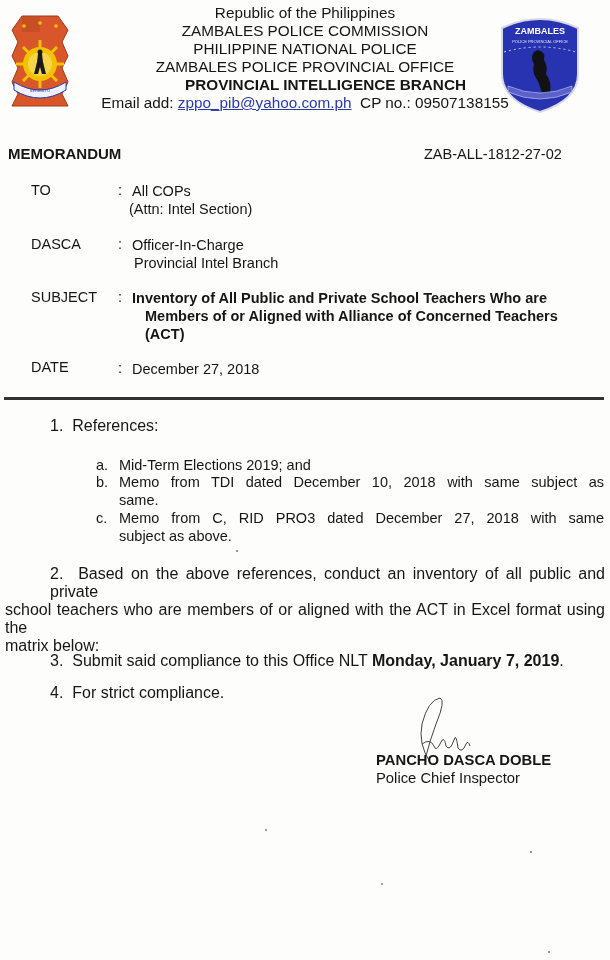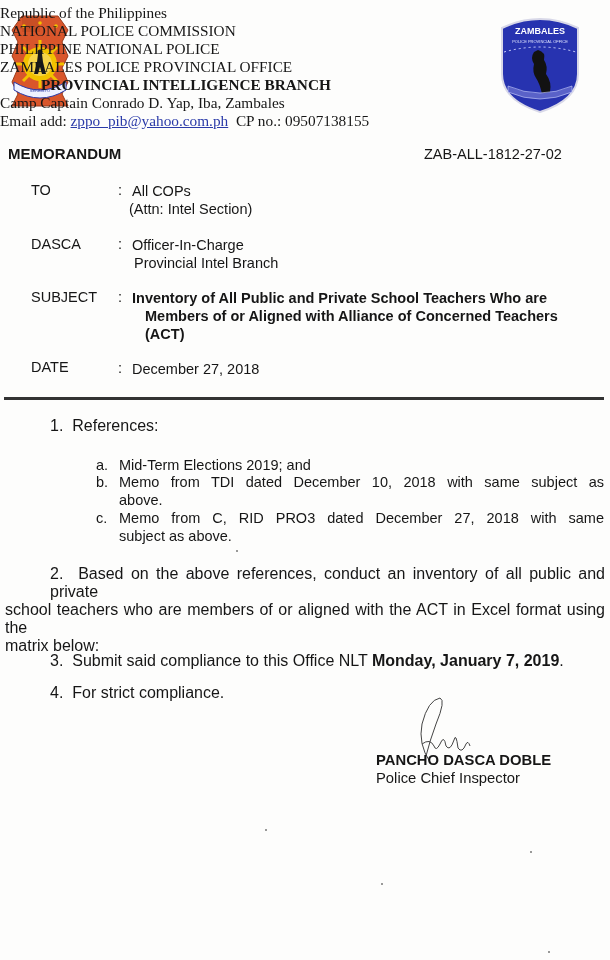--- a/index.html
+++ b/index.html
@@ -8,21 +8,21 @@
       background: #fdfdfc;
       font-family: "Liberation Sans", sans-serif;
       color: #161616;
       position: relative;
     }
     .letterhead {
       position: absolute; left: 0; top: 0; width: 610px; height: 130px;
     }
     .lh-lines {
       position: absolute; left: 0; width: 610px; top: 4px;
-      text-align: left; font-size: 15.3px; line-height: 18px; font-family: Liberation Serif, serif;
+      text-align: center; font-size: 15.3px; line-height: 18px;
     }
     .lh-lines div { white-space: nowrap; }
     .lh-lines .bold { font-weight: bold; margin-left: 41px; }
     .lh-lines .email-link { color: #2a3aa8; text-decoration: underline; }
     .logo-left { position: absolute; left: 8px; top: 12px; width: 64px; height: 100px; }
     .logo-right { position: absolute; left: 498px; top: 14px; width: 84px; height: 100px; }
 
     .memo-title { position: absolute; left: 8px; top: 145px; font-weight: bold; font-size: 15px; }
     .memo-ref { position: absolute; left: 424px; top: 146px; font-size: 14.5px; }
 
@@ -63,25 +63,24 @@
     <circle cx="32" cy="40" r="2.5" fill="#1a1a1a"></circle>
     <path d="M6,70 Q32,86 58,70 L58,78 Q32,94 6,78 Z" fill="#eef1ff" stroke="#2a3aa8" stroke-width="1"></path>
     <text x="32" y="80" font-size="4" text-anchor="middle" fill="#2a3aa8" font-family="Liberation Sans, sans-serif">SERBISYO</text>
     <circle cx="16" cy="14" r="1.8" fill="#f2c200"></circle>
       <circle cx="48" cy="14" r="1.8" fill="#f2c200"></circle>
       <circle cx="32" cy="11" r="1.8" fill="#f2c200"></circle>
   </svg>
 
   <div class="lh-lines">
     <div>Republic of the Philippines</div>
-    <div>NATIONAL POLICE COMMISSION</div>
+    <div>ZAMBALES POLICE COMMISSION</div>
     <div>PHILIPPINE NATIONAL POLICE</div>
     <div>ZAMBALES POLICE PROVINCIAL OFFICE</div>
     <div class="bold">PROVINCIAL INTELLIGENCE BRANCH</div>
-    <div>Camp Captain Conrado D. Yap, Iba, Zambales</div>
     <div>
       <span>Email add:</span>
       <span class="email-link">zppo_pib@yahoo.com.ph</span>
       &nbsp;<span>CP no.:</span>
       <span>09507138155</span>
     </div>
   </div>
 
   <svg class="logo-right" viewBox="0 0 84 100">
     <path d="M4,14 Q42,-4 80,14 L80,60 Q80,86 42,98 Q4,86 4,60 Z" fill="#2733b0" stroke="#d8d8e8" stroke-width="2"></path>
@@ -137,21 +136,21 @@
   <span>References:</span>
 </div>
 
 <div class="ref-item" style="top:456px">
   <span class="letter">a.</span>
   <span class="txt">Mid-Term Elections 2019; and</span>
 </div>
 <div class="ref-item" style="top:473px">
   <span class="letter">b.</span>
   <span class="txt" style="text-align-last:justify">Memo from TDI dated December 10, 2018 with same subject as</span>
-  <span class="txt">above.</span>
+  <span class="txt">same.</span>
 </div>
 <div class="ref-item" style="top:509px">
   <span class="letter">c.</span>
   <span class="txt" style="text-align-last:justify">Memo from C, RID PRO3 dated December 27, 2018 with same</span>
   <span class="txt">subject as above.</span>
 </div>
 
 <div class="para" style="left:5px; top:565px; width:600px">
   <div style="padding-left:45px; text-align-last:justify; text-align:justify">
     <span>2.</span>&nbsp;

